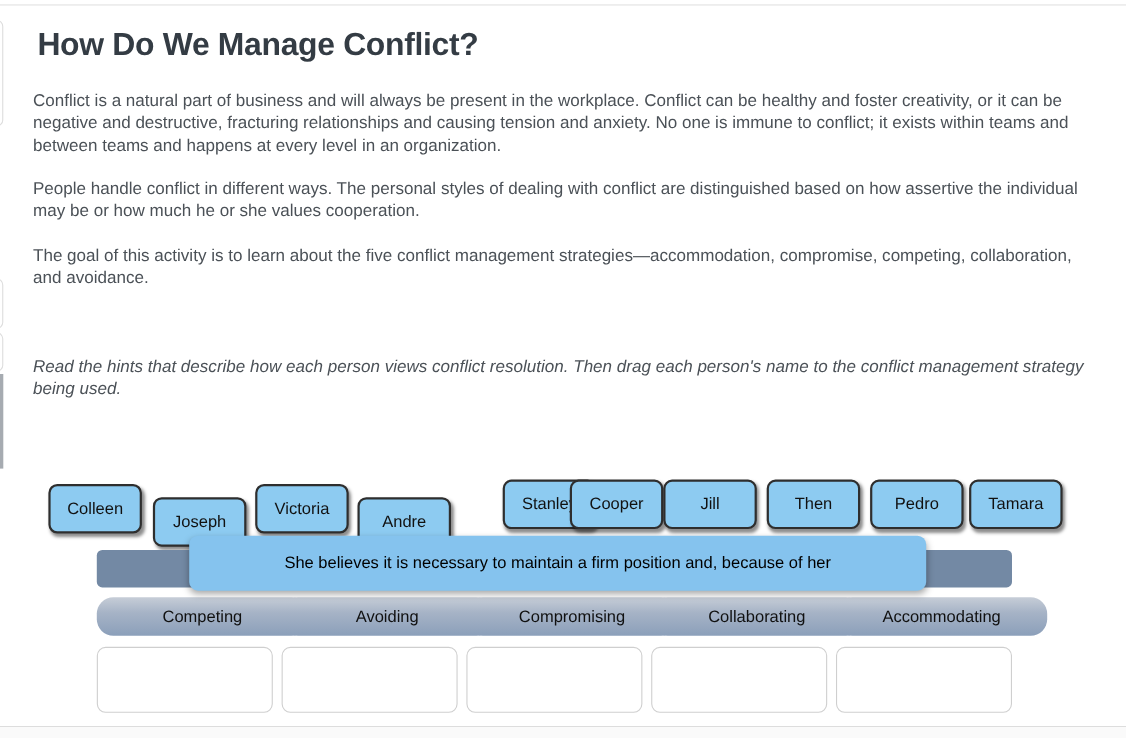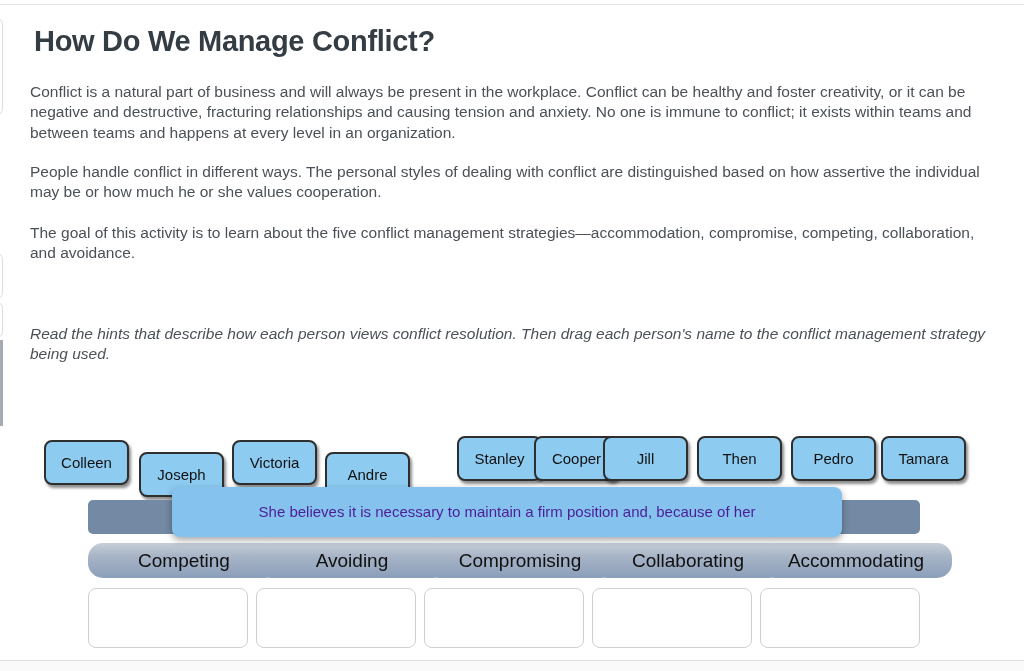--- a/index.html
+++ b/index.html
@@ -31,28 +31,28 @@
   }
   .slate-bar{
     position:absolute;left:88px;top:500px;width:832px;height:34px;
     background:var(--bar,#7389A4);border-radius:5px;
   }
   .hint-tooltip{
     position:absolute;left:172px;top:487px;width:670px;height:50px;
     background:var(--tooltip,#85C3EE);border-radius:8px;
     box-shadow:0 3px 7px rgba(0,0,0,0.35);
     display:flex;flex-direction:column;align-items:center;justify-content:center;
-    font-size:15px;color:#4c1d95;line-height:18px;text-align:center;z-index:5;
+    font-size:15px;color:#000000;line-height:18px;text-align:center;z-index:5;
   }
   .cat-header{
     position:absolute;top:543px;width:192px;height:35px;
     background:linear-gradient(180deg,var(--hdrtop,#C6CDD7) 0%,#A6B3C6 40%,var(--hdrbot,#8B9FBA) 100%);
     border-radius:15px;
     display:flex;align-items:center;justify-content:center;
-    font-size:19px;color:#101010;
+    font-size:15px;color:#101010;
   }
   .drop-box{
     position:absolute;top:588px;width:160px;height:60px;box-sizing:border-box;
     background:#fff;border:1px solid #cfcfcf;border-radius:8px;
   }
   .bottom-line{position:absolute;left:0;top:660px;width:1024px;height:1px;background:#ddd;}
   .bottom-strip{position:absolute;left:0;top:661px;width:1024px;height:10px;background:#fafafa;}
 
   
   .edge-card{
@@ -81,21 +81,21 @@
   <p class="para p3">The goal of this activity is to learn about the five conflict management strategies—accommodation, compromise, competing, collaboration, and avoidance.</p>
   <p class="para p2">People handle conflict in different ways. The personal styles of dealing with conflict are distinguished based on how assertive the individual may be or how much he or she values cooperation.</p>
   <p class="para p5">Read the hints that describe how each person views conflict resolution. Then drag each person's name to the conflict management strategy being used.</p>
 
   <div id="chips">
       <div class="chip" style="left: 44px; top: 440px;">Colleen</div>
       <div class="chip" style="left: 139px; top: 452px;">Joseph</div>
       <div class="chip" style="left: 232px; top: 440px;">Victoria</div>
       <div class="chip" style="left: 325px; top: 452px;">Andre</div>
       <div class="chip" style="left: 417px; top: 436px; margin-left: 40px;">Stanley</div>
-      <div class="chip" style="left: 518px; top: 436px; margin-left: 16px;">Cooper</div>
+      <div class="chip" style="left: 518px; top: 436px;">Cooper</div>
       <div class="chip" style="left: 603px; top: 436px;">Jill</div>
       <div class="chip" style="left: 697px; top: 436px;">Then</div>
       <div class="chip" style="left: 791px; top: 436px;">Pedro</div>
       <div class="chip" style="left: 881px; top: 436px;">Tamara</div>
     </div>
 
   <div class="slate-bar"></div>
 
   <div class="hint-tooltip">
     <span>She believes it is necessary to maintain a firm position and, because of her</span>

